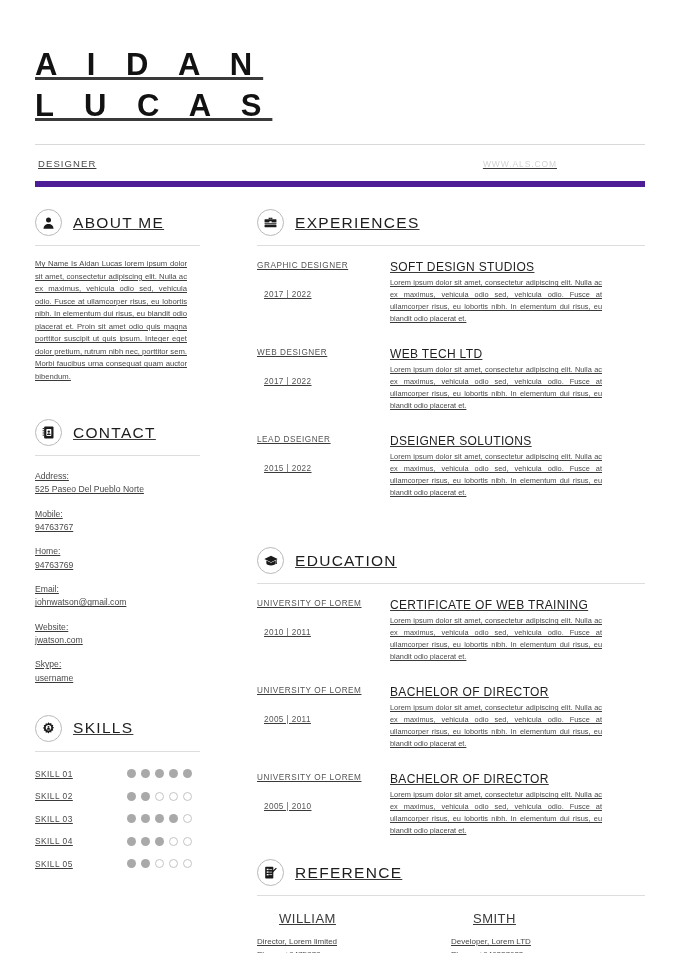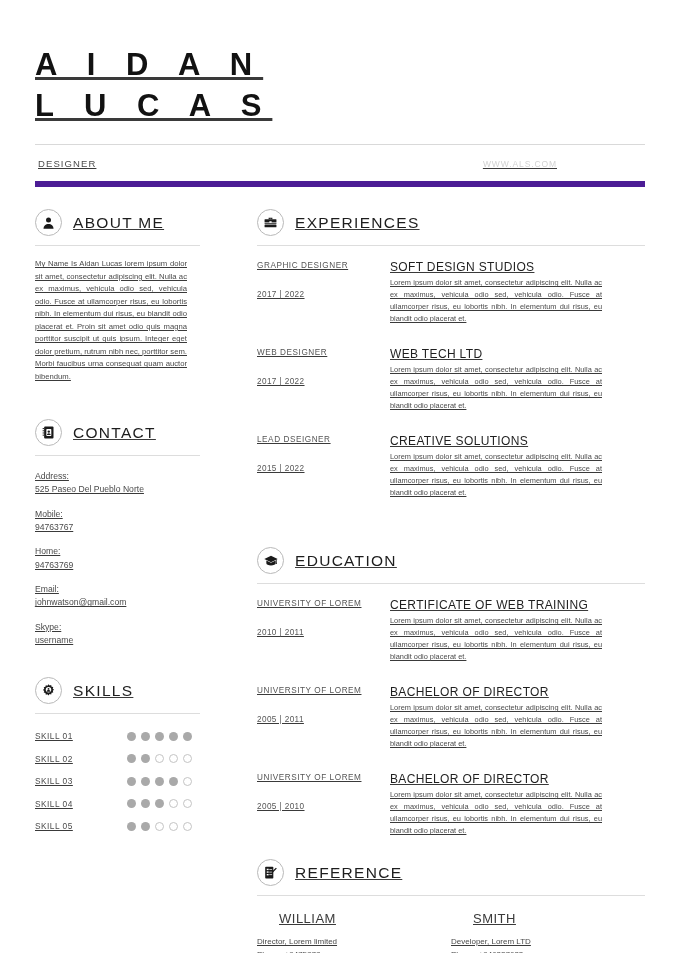--- a/index.html
+++ b/index.html
@@ -167,20 +167,21 @@
   .entry-role {
     font-size: 8.2px;
     letter-spacing: 0.55px;
     color: #555555;
   }
   .entry-date {
     font-size: 8.2px;
     letter-spacing: 0.4px;
     color: #555555;
     margin-top: 20px;
+    margin-left: 7px;
   }
   .entry-right { flex: 1; }
   .entry-org {
     font-size: 12px;
     letter-spacing: 0.35px;
     color: #1f1f1f;
     margin-bottom: 3px;
   }
   .entry-desc {
     font-size: 7.4px;
@@ -272,20 +273,24 @@
           </div>
           <div class="contact-item">
             <div class="contact-label">Home:</div>
             <div class="contact-value">94763769</div>
           </div>
           <div class="contact-item">
             <div class="contact-label">Email:</div>
             <div class="contact-value">johnwatson@gmail.com</div>
           </div>
           <div class="contact-item">
+            <div class="contact-label">Website:</div>
+            <div class="contact-value">jwatson.com</div>
+          </div>
+          <div class="contact-item">
             <div class="contact-label">Skype:</div>
             <div class="contact-value">username</div>
           </div>
         </div>
       </div>
 
       <div style="margin-top:30px;">
         <div class="sec-head">
           <span class="sec-icon">
             <svg width="15" height="15" viewBox="0 0 24 24">
@@ -392,21 +397,21 @@
               <div class="entry-org">WEB TECH LTD</div>
               <div class="entry-desc">Lorem ipsum dolor sit amet, consectetur adipiscing elit. Nulla ac ex maximus, vehicula odio sed, vehicula odio. Fusce at ullamcorper risus, eu lobortis nibh. In elementum dui risus, eu blandit odio placerat et.</div>
             </div>
           </div>
           <div class="entry">
             <div class="entry-left">
               <div class="entry-role">LEAD DSEIGNER</div>
               <div class="entry-date">2015 | 2022</div>
             </div>
             <div class="entry-right">
-              <div class="entry-org">CREATIVE SOLUTIONS</div>
+              <div class="entry-org">DSEIGNER SOLUTIONS</div>
               <div class="entry-desc">Lorem ipsum dolor sit amet, consectetur adipiscing elit. Nulla ac ex maximus, vehicula odio sed, vehicula odio. Fusce at ullamcorper risus, eu lobortis nibh. In elementum dui risus, eu blandit odio placerat et.</div>
             </div>
           </div>
         </div>
       </div>
 
       <div class="spacer-exp"></div>
 
       <div>
         <div class="sec-head">

